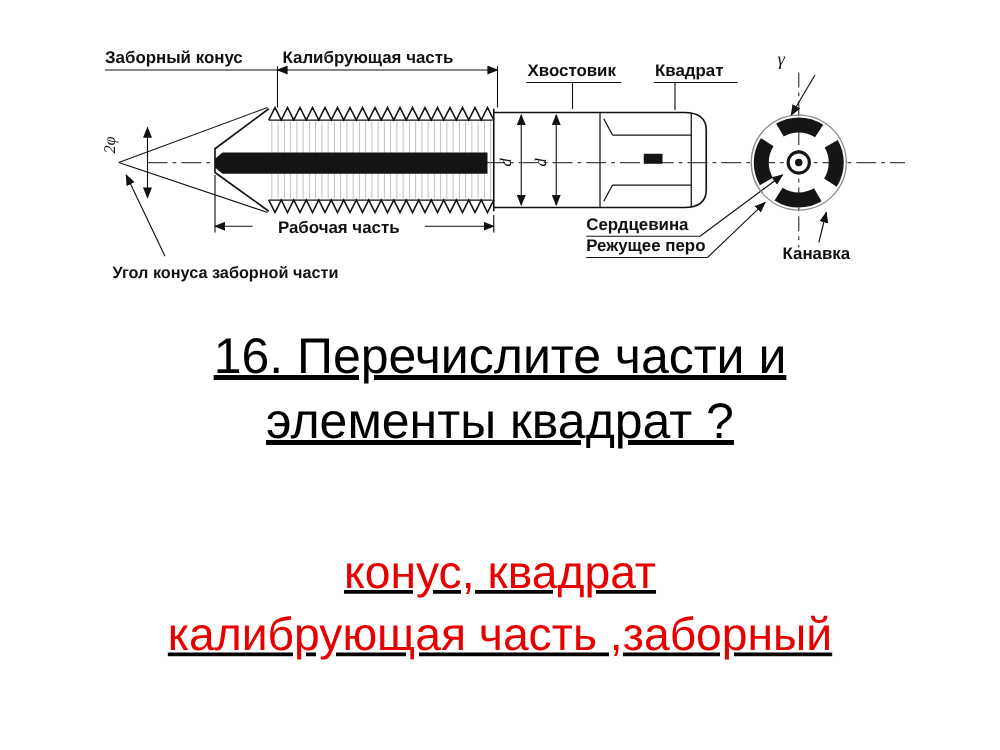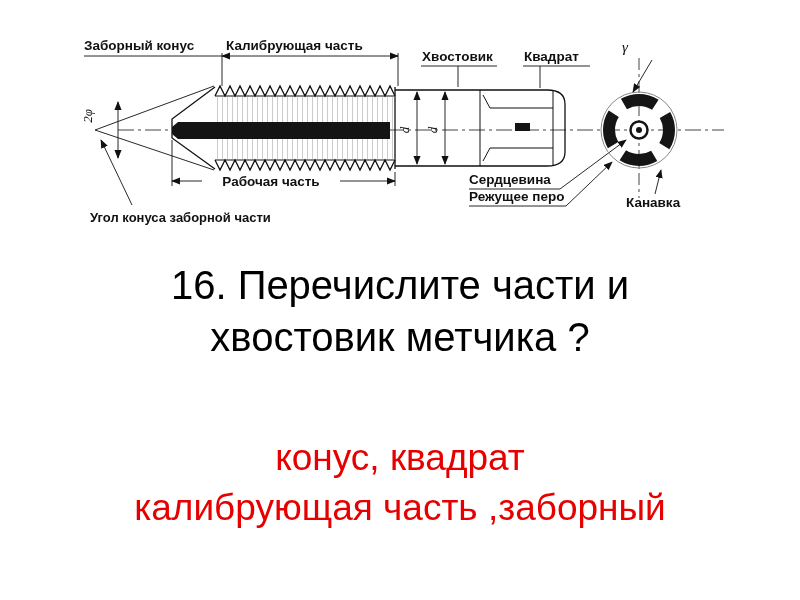--- a/index.html
+++ b/index.html
@@ -1,17 +1,17 @@
 <!DOCTYPE html>
 <html><head>
 <meta charset="utf-8">
 <style>
   html,body{margin:0;padding:0;background:#fff;}
   body{width:800px;height:600px;font-family:"Liberation Sans",sans-serif;}
-  .slide{position:relative;width:800px;height:532px;background:#fff;overflow:hidden;}
+  .slide{position:relative;width:800px;height:532px;background:#fff;overflow:hidden;text-decoration:underline;}
   .diagram{width:800px;height:245px;}
   svg text{user-select:none;}
   .lbl{font:700 13.5px "Liberation Sans",sans-serif;fill:#111;}
   .lbl2{font:700 13px "Liberation Sans",sans-serif;fill:#111;}
   .dlbl{font:italic 13px "Liberation Serif",serif;fill:#111;}
   .gam{font:italic 15px "Liberation Serif",serif;fill:#111;}
   .question{margin-top:14px;text-align:center;font-size:40px;line-height:1.3;color:#000;}
   .answer{margin-top:70px;text-align:center;font-size:37px;line-height:1.36;color:#e60000;}
 </style>
 </head>
@@ -107,21 +107,21 @@
         <text class="gam" x="622" y="52">γ</text>
         <text class="dlbl" text-anchor="middle" x="92" y="116" transform="rotate(-90 92 116)">2φ</text>
         <text class="dlbl" text-anchor="middle" x="409" y="130" transform="rotate(-90 409 130)">d</text>
         <text class="dlbl" text-anchor="middle" x="437" y="130" transform="rotate(-90 437 130)">d</text>
       </g>
     </svg>
   </div>
 
   <div class="question">
     <div>16. Перечислите части и</div>
-    <div>хвостовик метчика ?</div>
+    <div>элементы квадрат ?</div>
   </div>
 
   <div class="answer">
     <div>конус, квадрат</div>
     <div>калибрующая часть ,заборный</div>
   </div>
 
 </div>
 
 </body></html>

